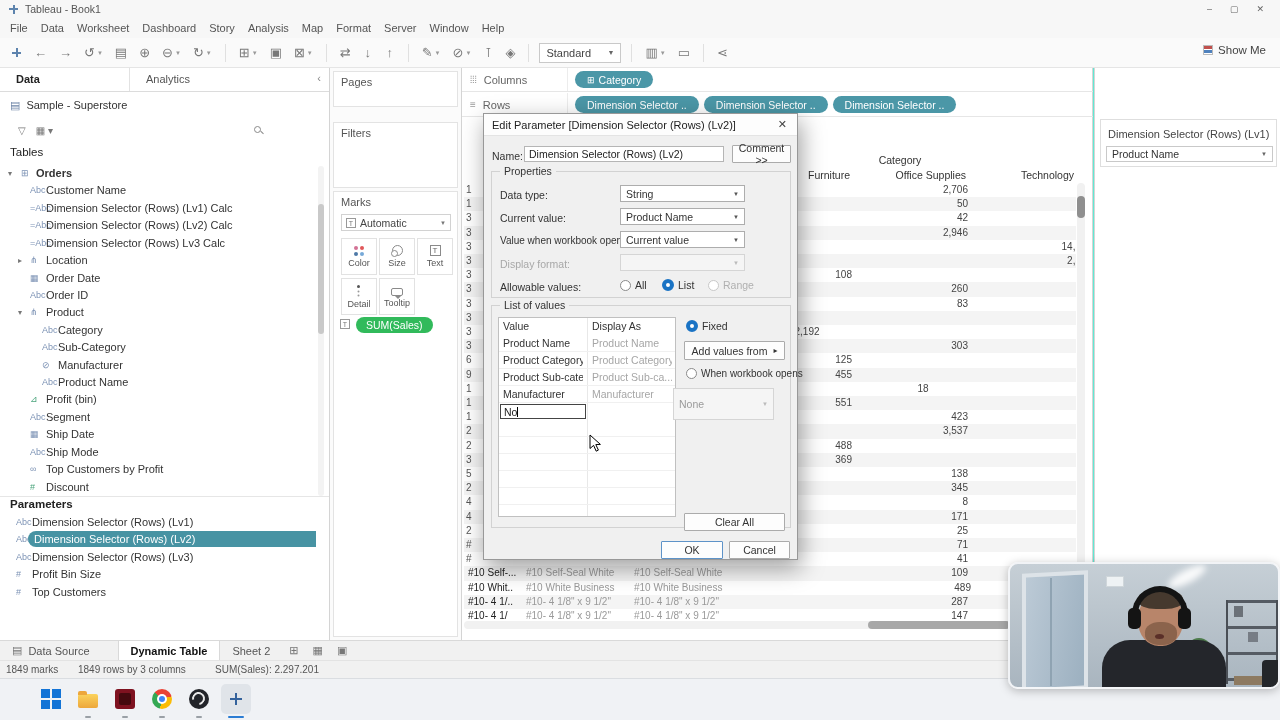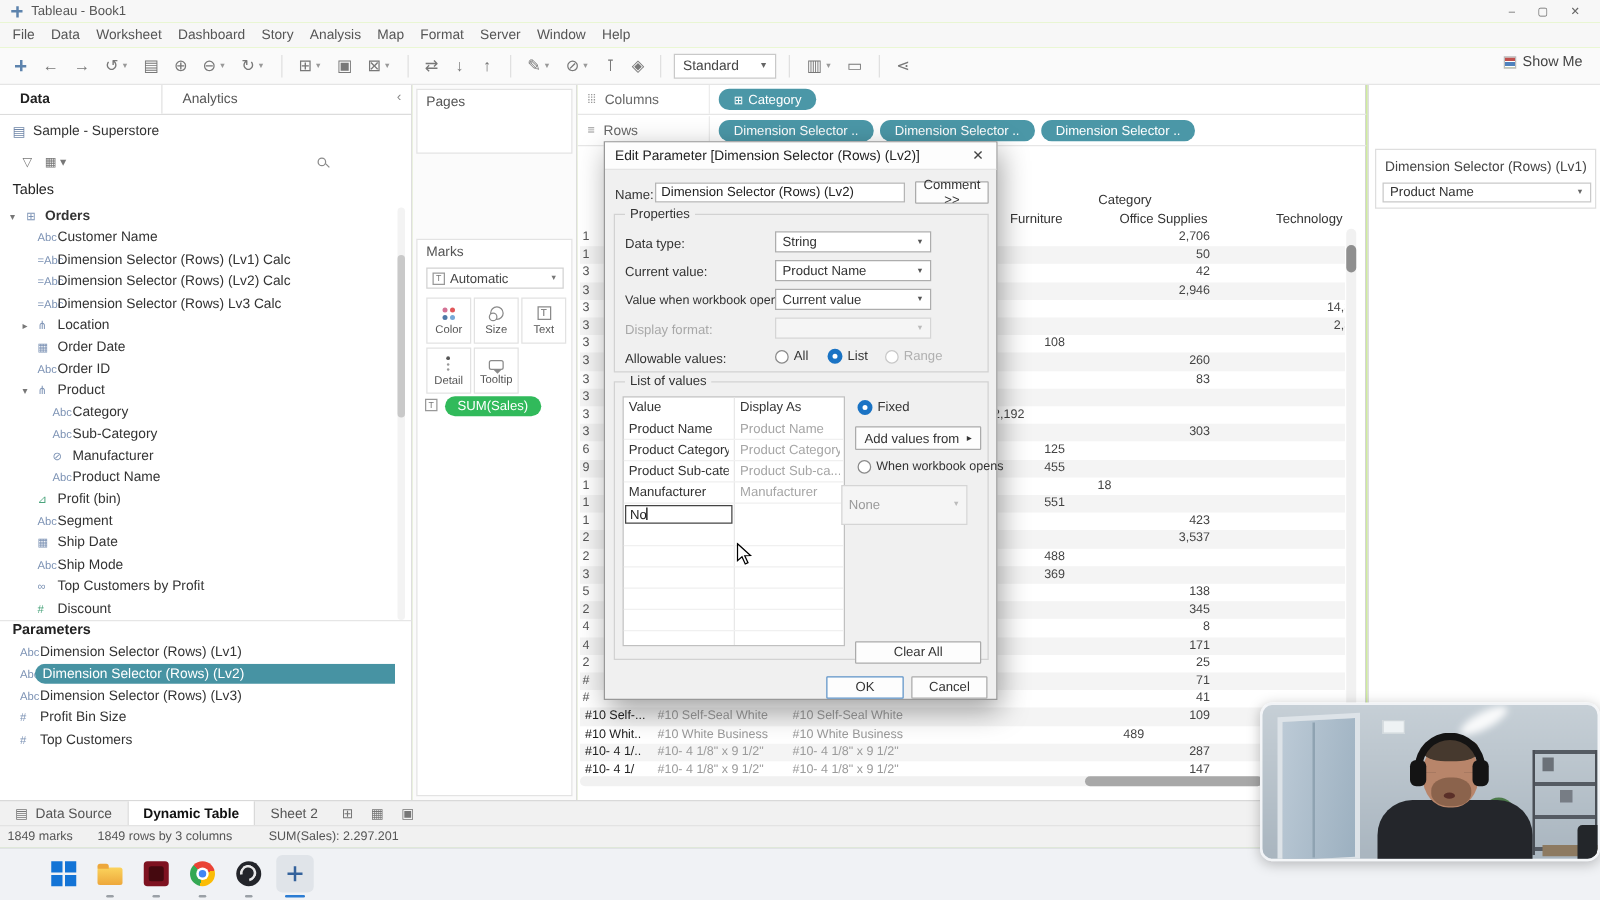--- a/index.html
+++ b/index.html
@@ -1,16 +1,16 @@
 <!DOCTYPE html>
 <html><head>
 <meta charset="utf-8">
 <style>
   html,body{margin:0;padding:0}
-  #screen{position:relative;width:1280px;height:720px;background:#bef264;overflow:hidden;
+  #screen{position:relative;width:1280px;height:720px;background:#5eead4;overflow:hidden;
           font-family:"Liberation Sans",sans-serif;font-size:11px;color:#333}
   #screen *{box-sizing:border-box}
 
   
   #titlebar{position:absolute;left:0;top:0;width:1280px;height:18px;background:#f7f7f7;
             display:flex;align-items:center;padding:0 8px;color:#555;font-size:10.5px}
   .plusglyph{position:relative;width:11px;height:11px;display:inline-block}
   .plusglyph::before{content:"";position:absolute;left:4.5px;top:1px;width:2px;height:9px;background:#5d83ad}
   .plusglyph::after{content:"";position:absolute;left:1px;top:4.5px;width:9px;height:2px;background:#5d83ad}
   #win-controls{margin-left:auto;display:flex;gap:18px;color:#666;font-size:9px;padding-right:8px}
@@ -385,22 +385,25 @@
           <span class="f-label" style="left:32px">Profit Bin Size</span>
         </div>
         <div class="field-row" style="top:515.1800000000001px">
           <span class="f-icon" style="left:16px">#</span>
           <span class="f-label" style="left:32px">Top Customers</span>
         </div>
       </div>
   </div>
 
   <div id="cards-col">
-    <div class="card" style="top:3px;height:52px">
+    <div class="card" style="top:3px;height:36px">
       <span>Pages</span>
+    </div>
+    <div class="card" style="top:54px;height:66px">
+      <span>Filters</span>
     </div>
     <div class="card" id="marks-card" style="top:123px">
       <span>Marks</span>
       <div class="marks-select">
         <span class="tico">T</span>
         <span>Automatic</span>
         <span class="car">▼</span>
       </div>
       <div class="mark-btn" style="left:7px;top:46px">
         <span class="mi-color"></span>
@@ -517,21 +520,21 @@
         <div class="trow" style="top:285.4px">
           <span class="tedge">6</span>
           <span class="tval" style="left:298px;width:90px;text-align:right">125</span>
         </div>
         <div class="trow band" style="top:299.6px">
           <span class="tedge">9</span>
           <span class="tval" style="left:298px;width:90px;text-align:right">455</span>
         </div>
         <div class="trow" style="top:313.79999999999995px">
           <span class="tedge">1</span>
-          <span class="tval" style="left:414px;width:90px;text-align:left">18</span>
+          <span class="tval" style="left:414px;width:90px;text-align:center">18</span>
         </div>
         <div class="trow band" style="top:328px">
           <span class="tedge">1</span>
           <span class="tval" style="left:298px;width:90px;text-align:right">551</span>
         </div>
         <div class="trow" style="top:342.2px">
           <span class="tedge">1</span>
           <span class="tval" style="left:414px;width:90px;text-align:right">423</span>
         </div>
         <div class="trow band" style="top:356.4px">
@@ -577,21 +580,21 @@
         <div class="trow band" style="top:498.4px">
           <span class="th1">#10 Self-...</span>
           <span class="th2">#10 Self-Seal White</span>
           <span class="th3">#10 Self-Seal White</span>
           <span class="tval" style="left:414px;width:90px;text-align:right">109</span>
         </div>
         <div class="trow" style="top:512.5999999999999px">
           <span class="th1">#10 Whit..</span>
           <span class="th2">#10 White Business</span>
           <span class="th3">#10 White Business</span>
-          <span class="tval" style="left:398px;width:90px;text-align:center">489</span>
+          <span class="tval" style="left:417px;width:90px;text-align:right">489</span>
         </div>
         <div class="trow band" style="top:526.8px">
           <span class="th1">#10- 4 1/..</span>
           <span class="th2">#10- 4 1/8" x 9 1/2"</span>
           <span class="th3">#10- 4 1/8" x 9 1/2"</span>
           <span class="tval" style="left:414px;width:90px;text-align:right">287</span>
         </div>
         <div class="trow" style="top:541px">
           <span class="th1">#10- 4 1/</span>
           <span class="th2">#10- 4 1/8" x 9 1/2"</span>
@@ -719,21 +722,21 @@
 
   <svg id="cursor" width="13" height="19">
     <path d="M1,1 L1,14.5 L4.6,11.4 L7.2,17.2 L9.4,16.1 L6.8,10.6 L11.4,10.4 Z" fill="#fff" stroke="#000" stroke-width="1"></path>
   </svg>
 
   <div id="tabsbar">
     <div class="sheet-tab">
       <span class="ds-ico" style="color:#777">▤</span>
       <span>Data Source</span>
     </div>
-    <div class="sheet-tab active" style="">
+    <div class="sheet-tab active" style="margin-left:16px">
       <span>Dynamic Table</span>
     </div>
     <div class="sheet-tab">
       <span>Sheet 2</span>
     </div>
     <div id="newtab-icons" style="display:flex">
         <span class="newtab-ico">⊞</span>
         <span class="newtab-ico">▦</span>
         <span class="newtab-ico">▣</span>
       </div>

